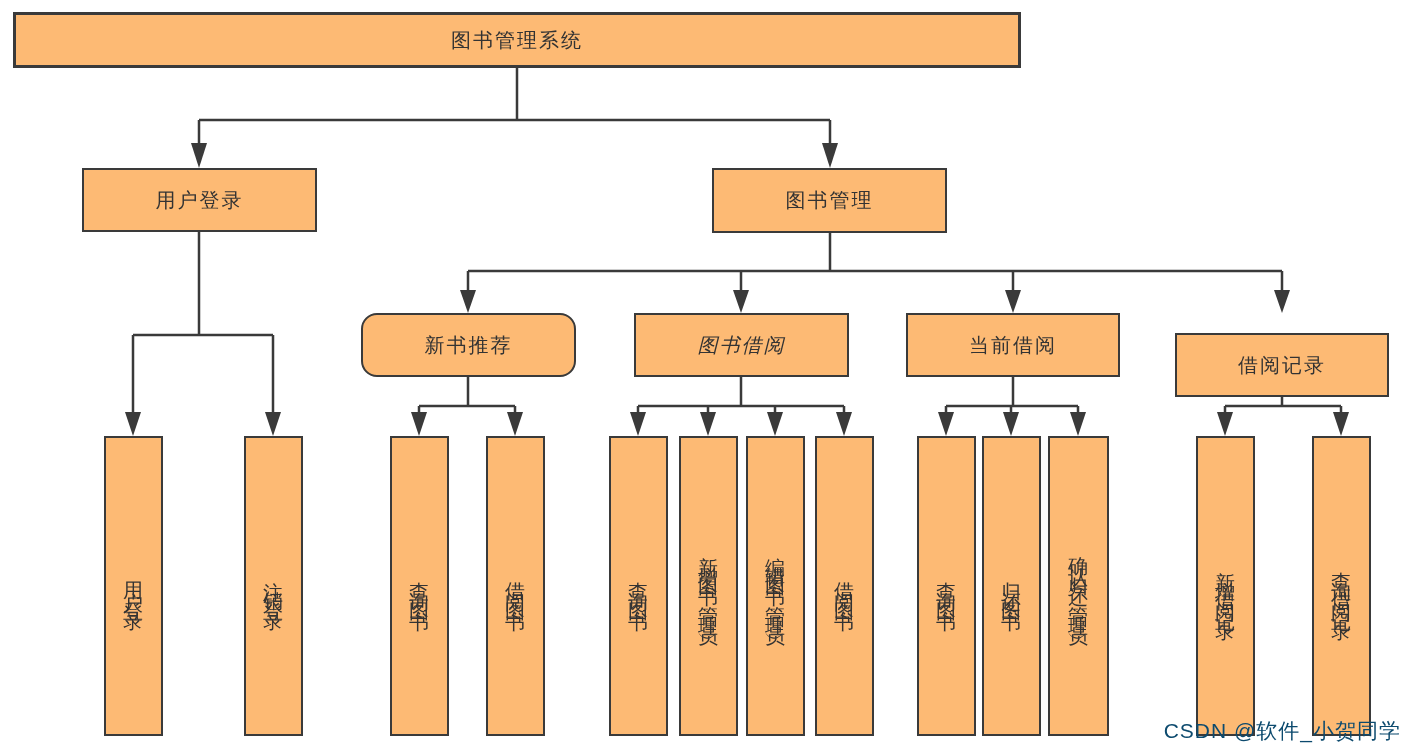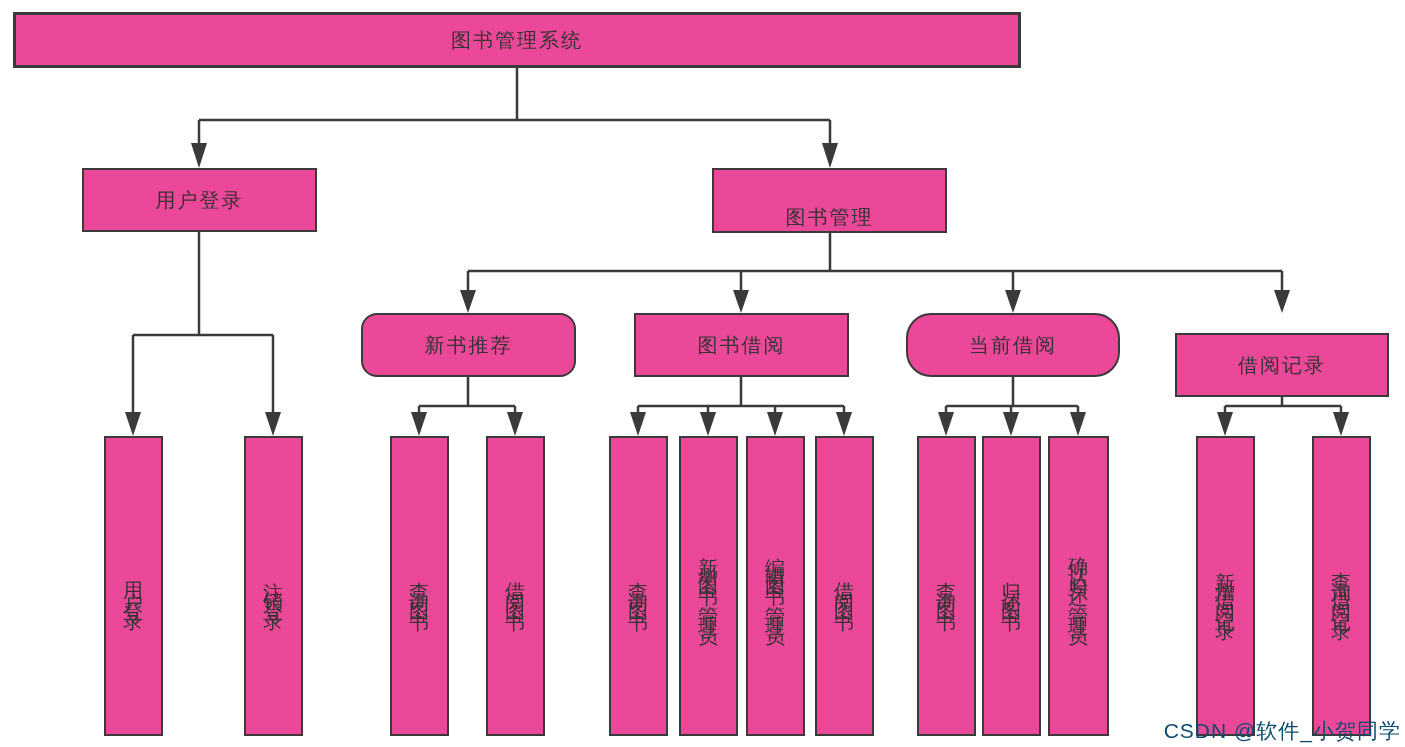--- a/index.html
+++ b/index.html
@@ -16,21 +16,21 @@
     overflow: hidden;
   }
   .wires {
     position: absolute;
     left: 0;
     top: 0;
   }
   .box {
     position: absolute;
     box-sizing: border-box;
-    background: #ec4899;
+    background: #fdba74;
     border: 2.5px solid #3a3a3a;
     color: #333333;
     display: flex;
     align-items: center;
     justify-content: center;
   }
   .root-box {
     border-width: 3px;
   }
   .h-box span {
@@ -93,31 +93,31 @@
     </g>
   </svg>
 
   <div class="box h-box root-box" style="left:13px; top:12px; width:1008px; height:56px;">
     <span>图书管理系统</span>
   </div>
 
   <div class="box h-box" style="left:82px; top:168px; width:235px; height:64px;">
     <span>用户登录</span>
   </div>
-  <div class="box h-box" style="left:712px; top:168px; width:235px; height:65px;align-items:flex-end;">
+  <div class="box h-box" style="left:712px; top:168px; width:235px; height:65px;">
     <span>图书管理</span>
   </div>
 
   <div class="box h-box" style="left:361px; top:313px; width:215px; height:64px;border-radius:16px;">
     <span>新书推荐</span>
   </div>
-  <div class="box h-box" style="left:634px; top:313px; width:215px; height:64px;">
+  <div class="box h-box" style="left:634px; top:313px; width:215px; height:64px;font-style:italic;">
     <span>图书借阅</span>
   </div>
-  <div class="box h-box" style="left:906px; top:313px; width:214px; height:64px;border-radius:25px;">
+  <div class="box h-box" style="left:906px; top:313px; width:214px; height:64px;">
     <span>当前借阅</span>
   </div>
   <div class="box h-box" style="left:1175px; top:313px; width:214px; height:64px;margin-top:20px;">
     <span>借阅记录</span>
   </div>
 
   <div class="box v-box" style="left:104px; top:436px; width:59px; height:300px;">
     <span>用户登录</span>
   </div>
   <div class="box v-box" style="left:244px; top:436px; width:59px; height:300px;">

